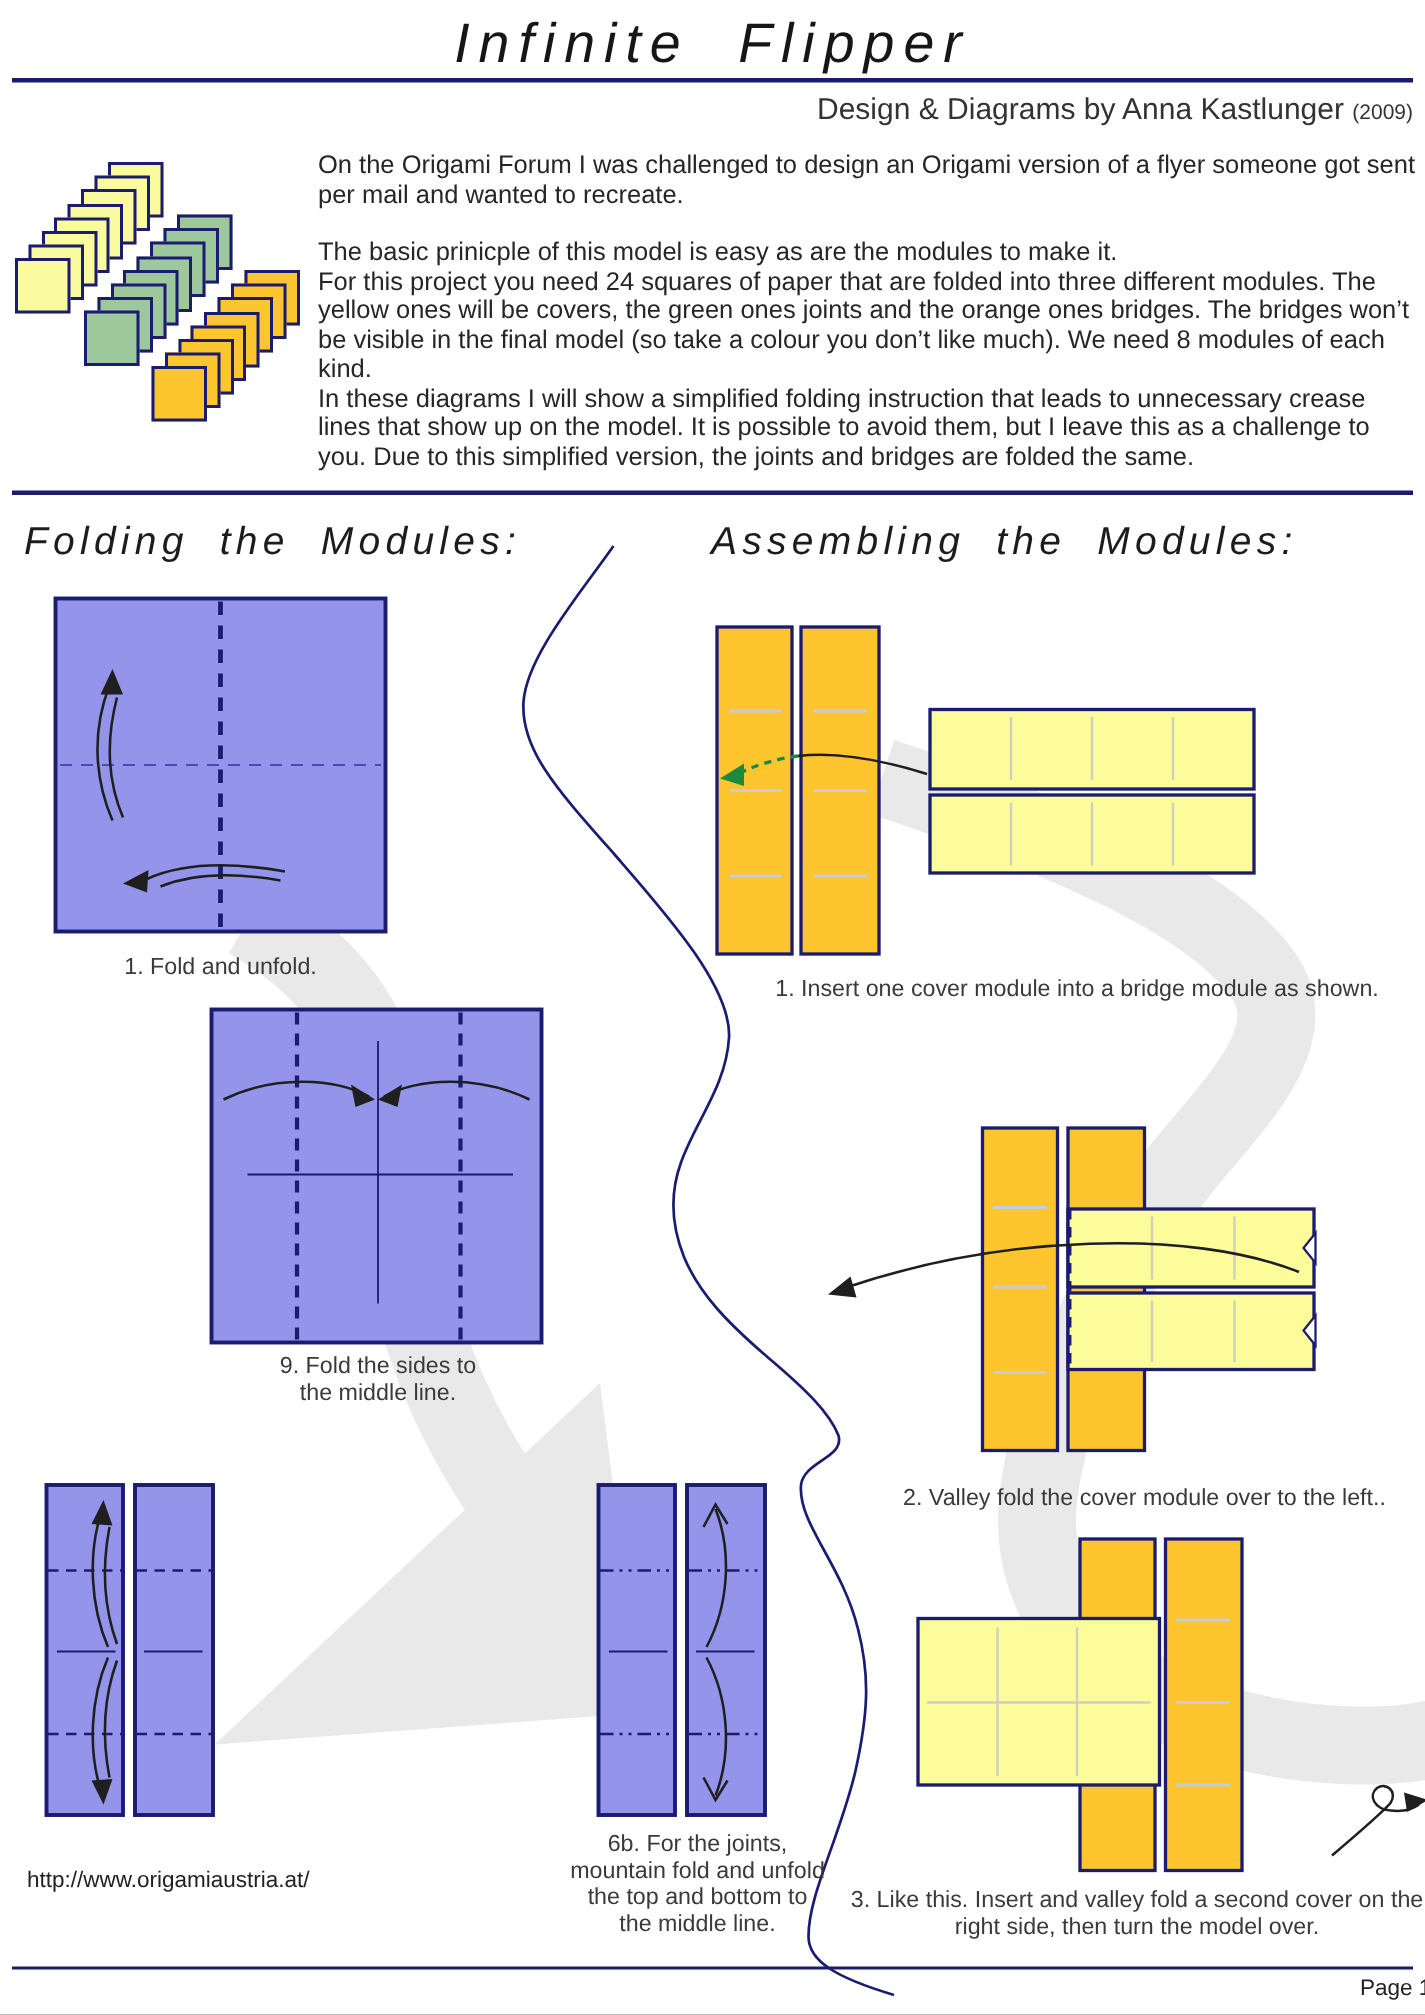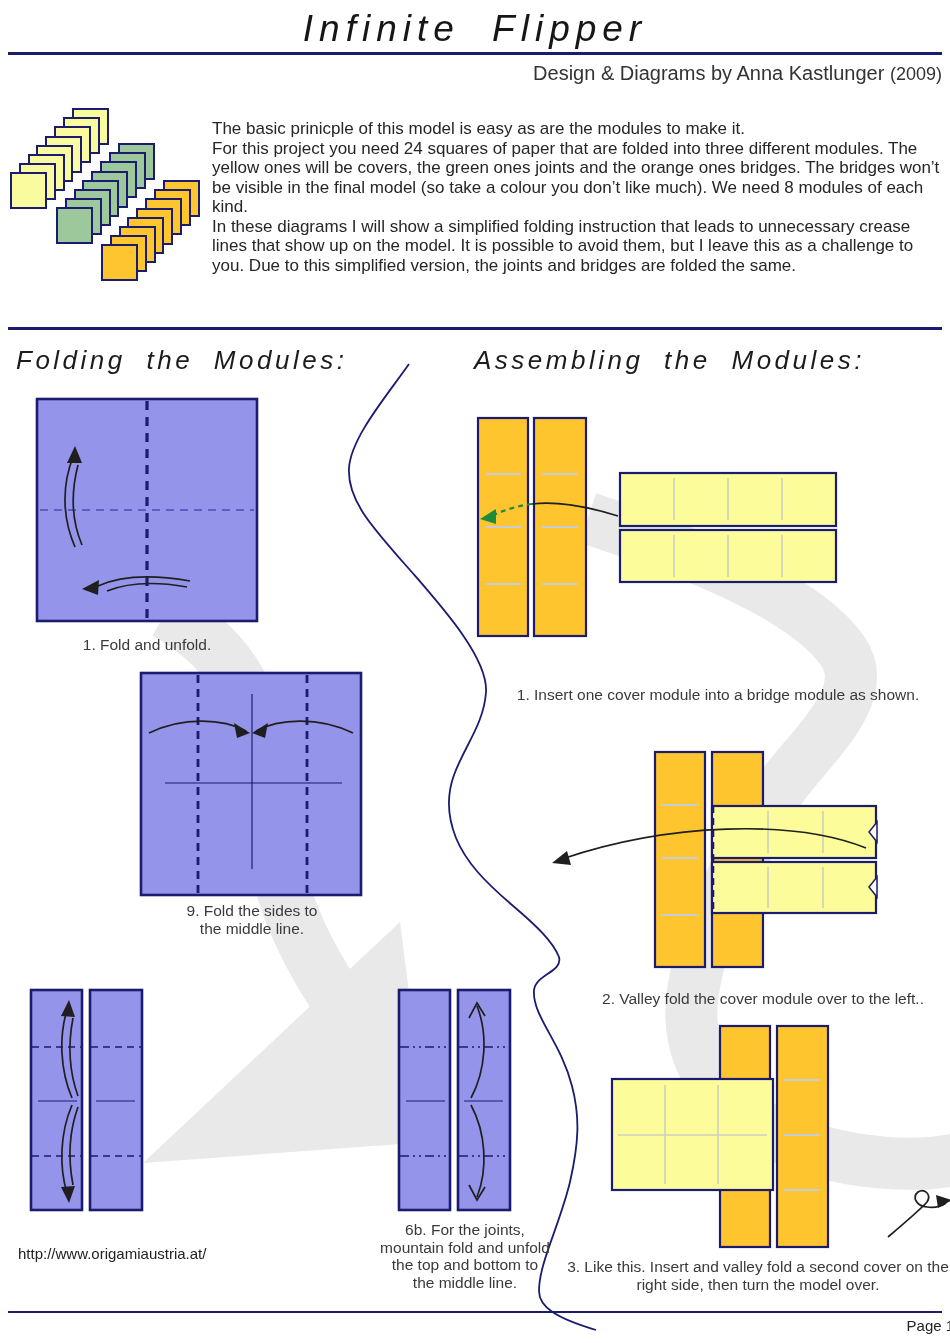--- a/index.html
+++ b/index.html
@@ -12,21 +12,21 @@
   
   #title{
     top:8px;left:0;width:950px;text-align:center;
     font-style:italic;font-size:37px;letter-spacing:6px;word-spacing:16px;color:#161616;
   }
   .hrule{left:8px;width:934px;height:3px;background:var(--navy);}
   #rule-top{top:52px;}
   #rule-mid{top:327px;}
   #rule-foot{top:1311px;height:2px;}
   #byline{top:62px;left:0;width:942px;text-align:right;font-size:20px;color:#333;}
-  #byline .year{font-size:18px;}
+  #byline .year{font-size:14px;}
   
   #intro{top:100px;left:212px;width:736px;font-size:17px;line-height:19.5px;color:#262626;}
   #intro .p2{margin-top:19px;}
   #intro div{white-space:pre-line;}
   
   .sect{font-style:italic;font-size:26px;letter-spacing:3.5px;word-spacing:10px;color:#1c1c1c;}
   #sect-fold{top:345px;left:16px;}
   #sect-asm{top:345px;left:474px;}
   
   .cap{
@@ -101,20 +101,21 @@
       <div class="stack-square" style="left: 146px; top: 91px; background: rgb(253, 198, 47);"></div>
       <div class="stack-square" style="left: 137px; top: 100px; background: rgb(253, 198, 47);"></div>
       <div class="stack-square" style="left: 128px; top: 110px; background: rgb(253, 198, 47);"></div>
       <div class="stack-square" style="left: 119px; top: 119px; background: rgb(253, 198, 47);"></div>
       <div class="stack-square" style="left: 111px; top: 128px; background: rgb(253, 198, 47);"></div>
       <div class="stack-square" style="left: 102px; top: 137px; background: rgb(253, 198, 47);"></div>
       <div class="stack-square" style="left: 93px; top: 146px; background: rgb(253, 198, 47);"></div>
     </div>
 
   <div id="intro" class="abs">
+    <div class="p1">On the Origami Forum I was challenged to design an Origami version of a flyer someone got sent per mail and wanted to recreate.</div>
     <div class="p2">The basic prinicple of this model is easy as are the modules to make it.
 For this project you need 24 squares of paper that are folded into three different modules. The yellow ones will be covers, the green ones joints and the orange ones bridges. The bridges won’t be visible in the final model (so take a colour you don’t like much). We need 8 modules of each kind.
 In these diagrams I will show a simplified folding instruction that leads to unnecessary crease lines that show up on the model. It is possible to avoid them, but I leave this as a challenge to you. Due to this simplified version, the joints and bridges are folded the same.</div>
   </div>
   <div id="rule-mid" class="abs hrule"></div>
 
   <div id="sect-asm" class="abs sect">Assembling the Modules:</div>
   <div id="sect-fold" class="abs sect">Folding the Modules:</div>
 
   <svg class="abs fig" style="left:35px;top:397px" width="224" height="228">
@@ -224,21 +225,21 @@
         <line x1="260" y1="123" x2="260" y2="165"></line>
       <line x1="314" y1="66" x2="314" y2="108"></line>
         <line x1="314" y1="123" x2="314" y2="165"></line>
     </g>
     <path class="arrow" d="M 150,104 C 118,94 88,89 64,92"></path>
     <g>
       <path class="garrow" stroke-dasharray="5 4" d="M 64,92 C 48,94 34,99 26,103"></path>
       <polygon class="ghead" points="12,107 28,97 28,112"></polygon>
     </g>
   </svg>
-  <div class="abs cap" style="left:498px;top:686px;width:440px">1. Insert one cover module into a bridge module as shown.</div>
+  <div class="abs cap" style="left:498px;top:651px;width:440px">1. Insert one cover module into a bridge module as shown.</div>
 
   <svg class="abs fig" style="left:538px;top:743px" width="414" height="232">
     <rect class="porange" x="117" y="9" width="50" height="215"></rect>
     <rect class="porange" x="174" y="9" width="51" height="215"></rect>
     <g class="crease">
       <line x1="124" y1="62" x2="160" y2="62"></line>
       <line x1="124" y1="115" x2="160" y2="115"></line>
       <line x1="124" y1="172" x2="160" y2="172"></line>
     </g>
     <rect class="pyellow" x="174" y="63" width="164" height="52"></rect>

